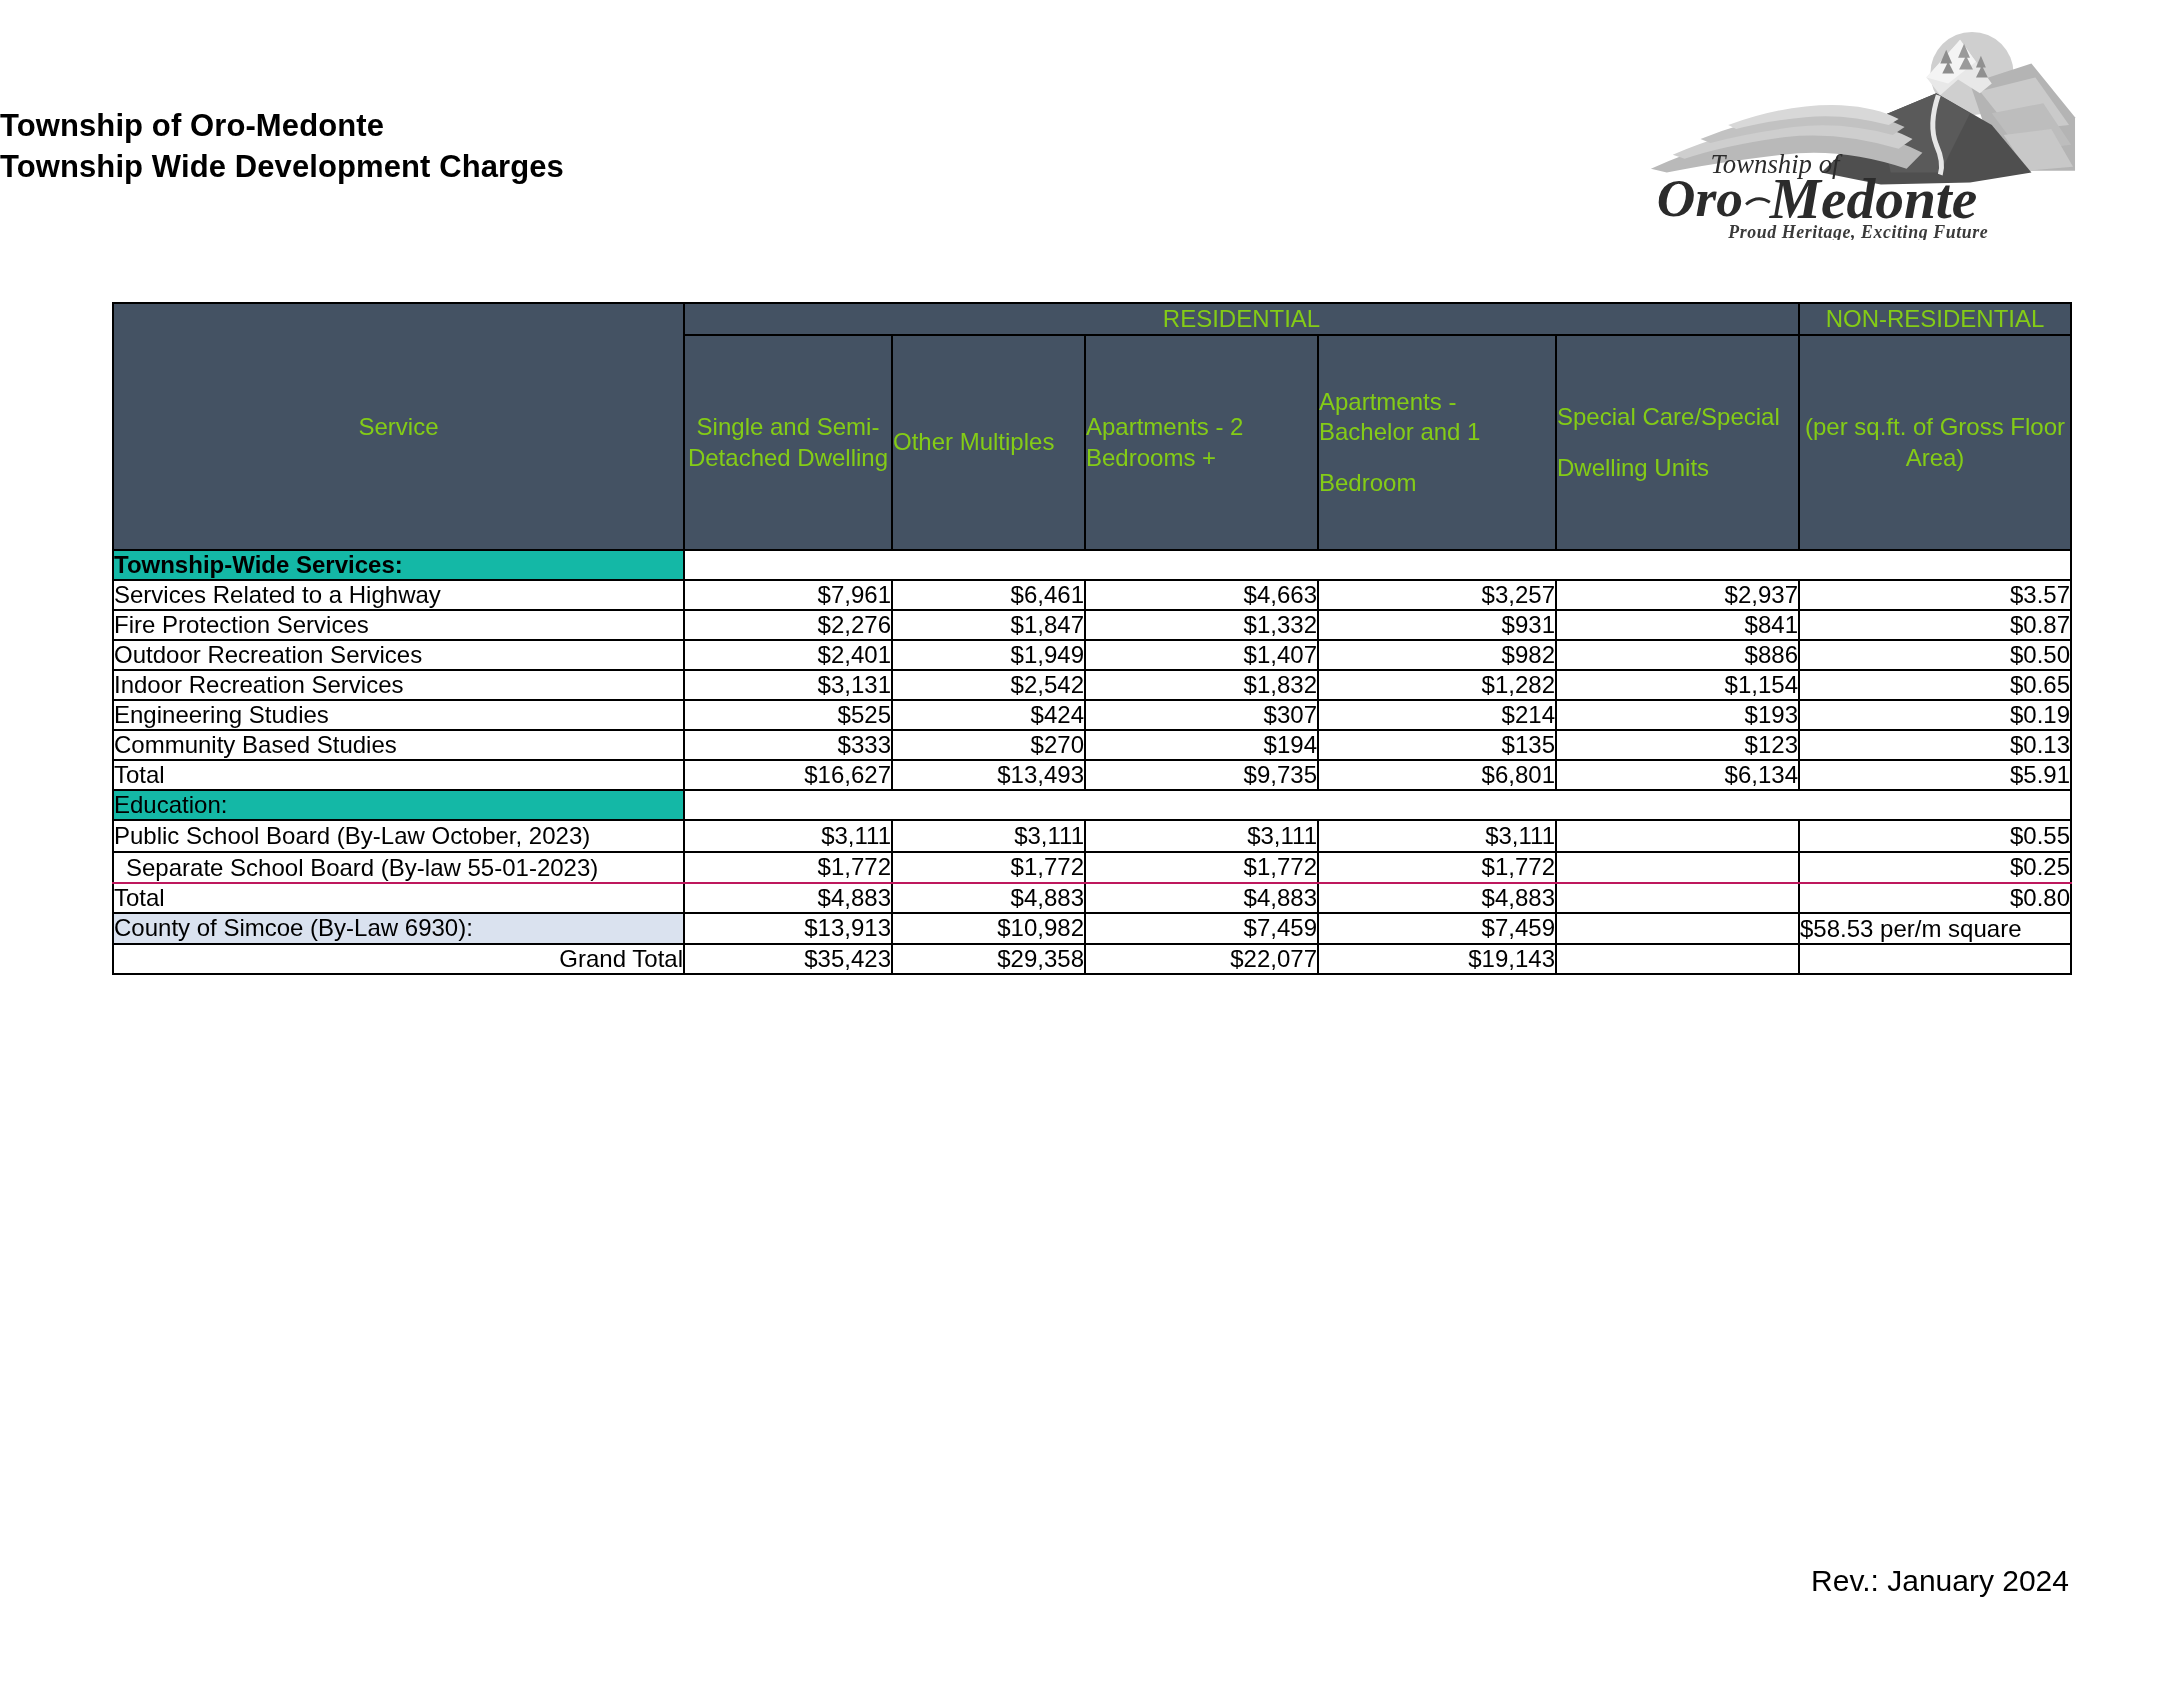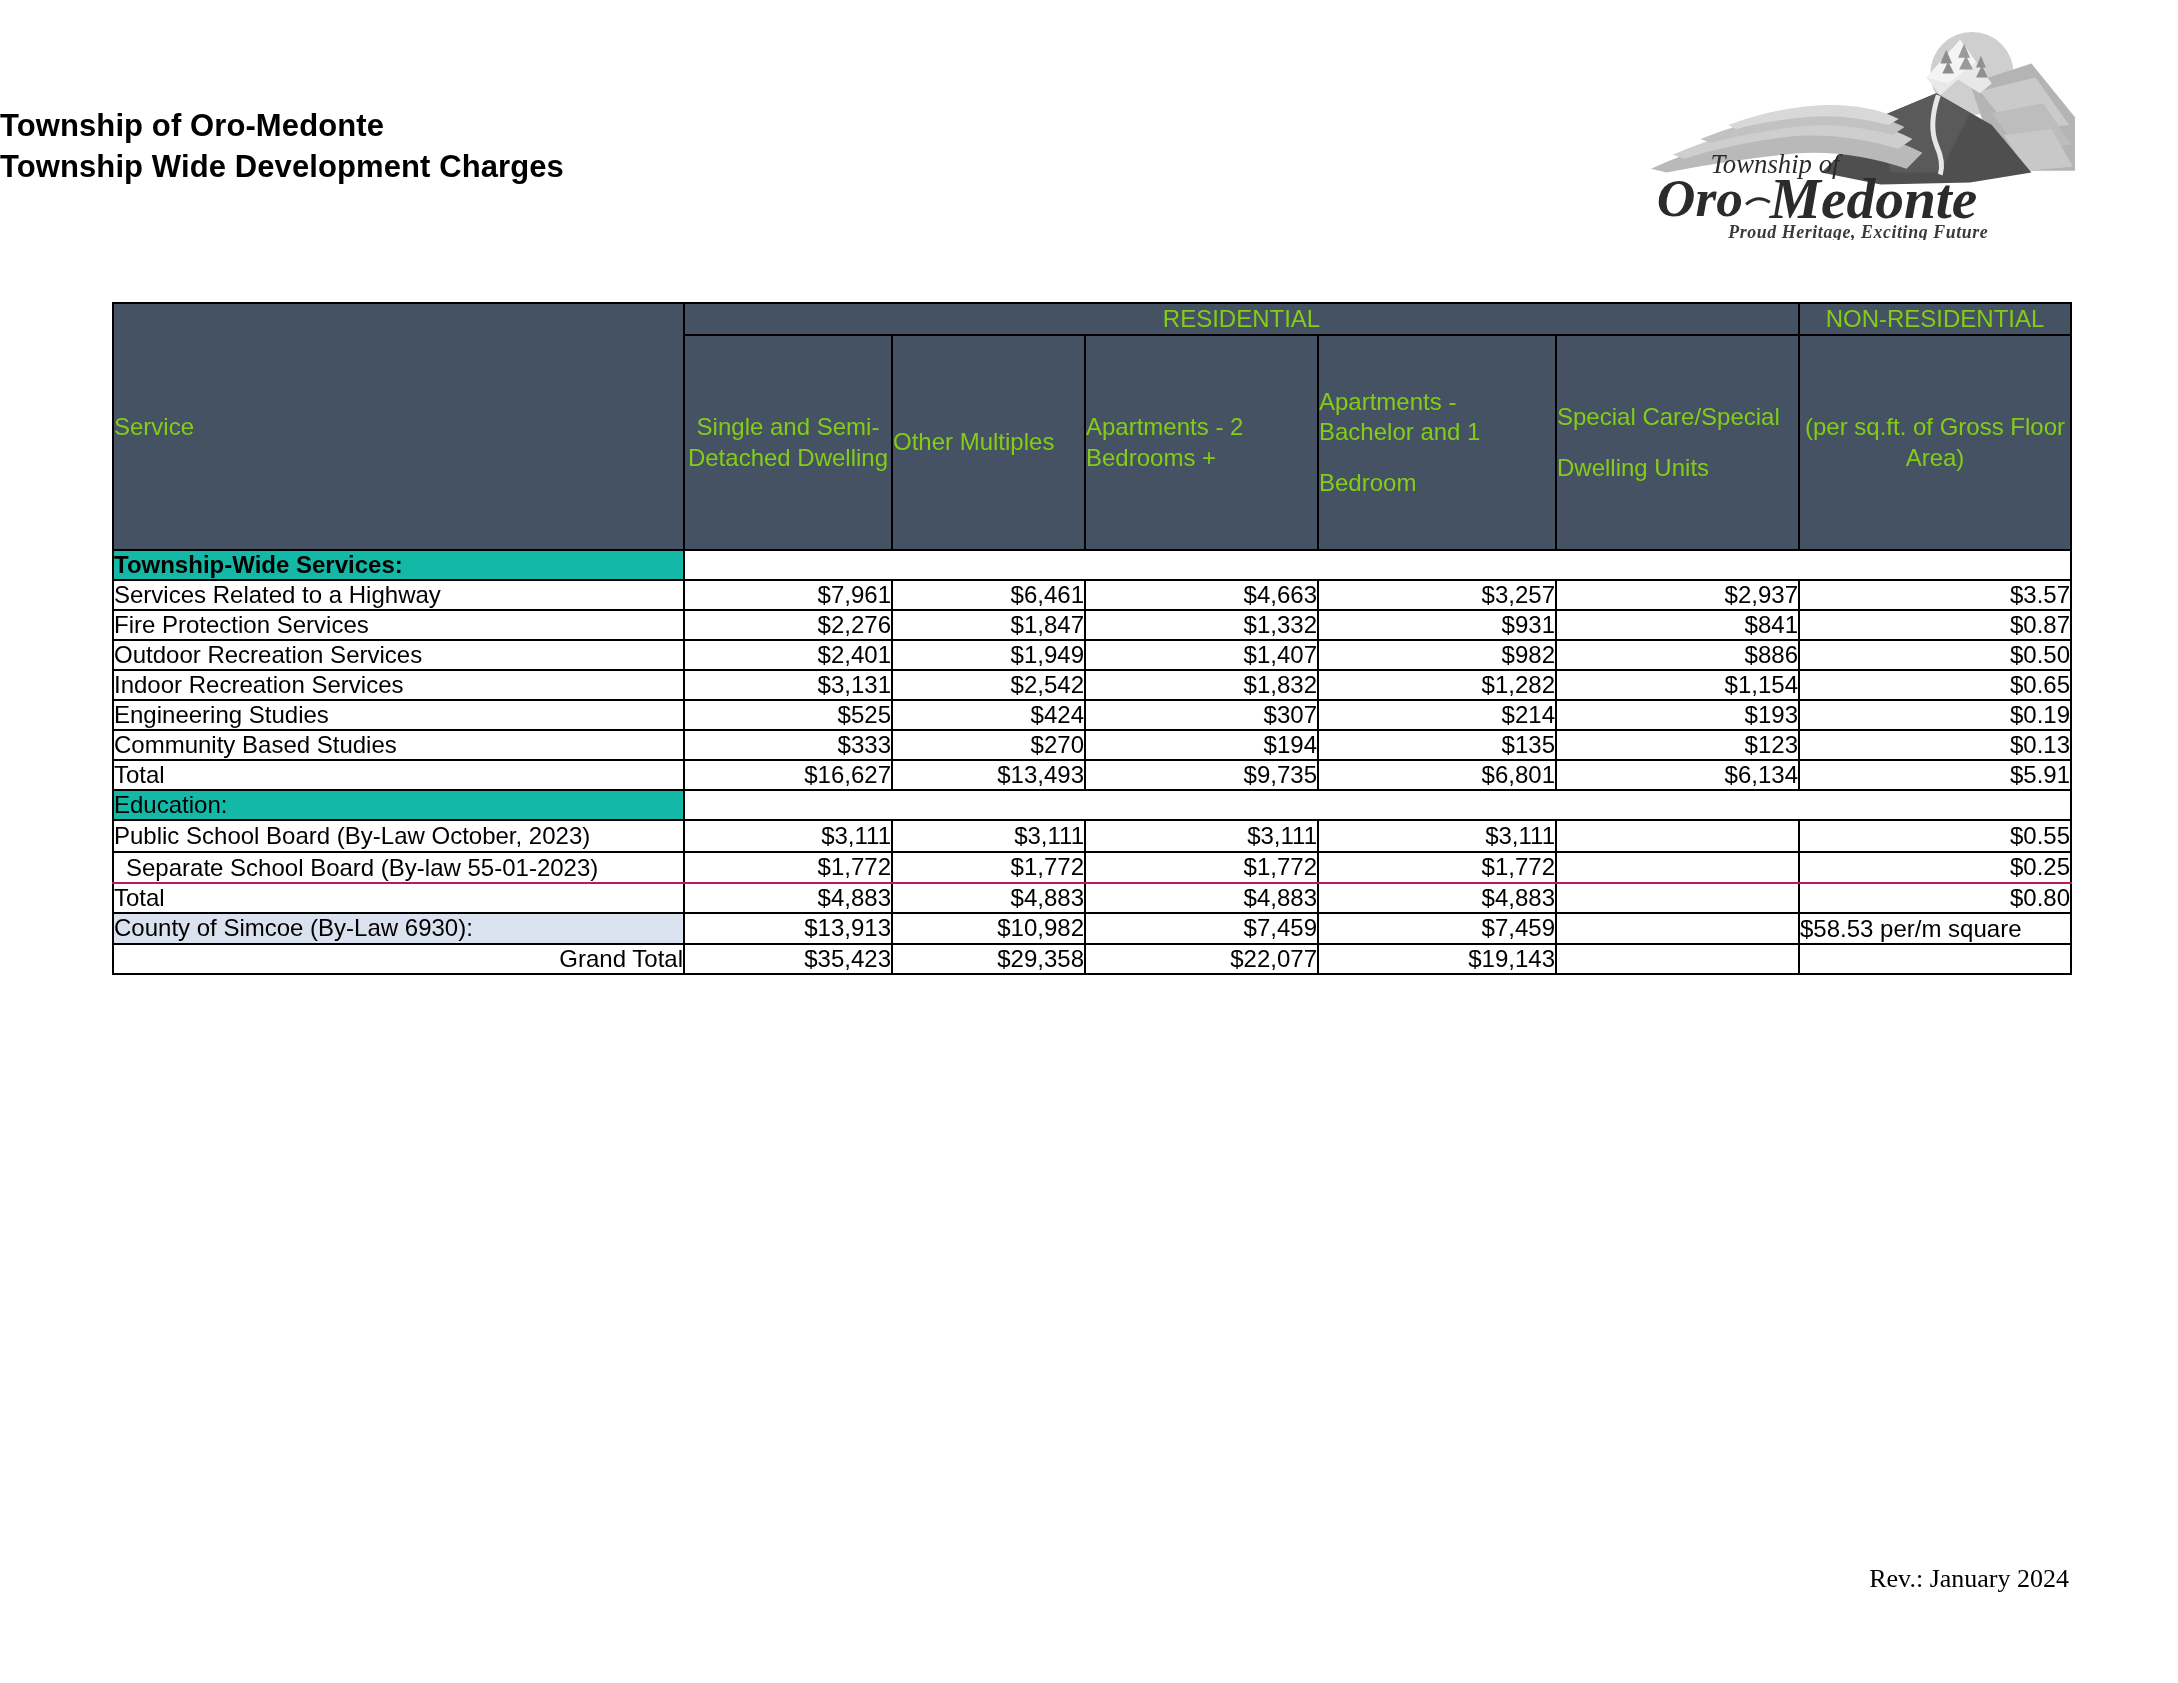--- a/index.html
+++ b/index.html
@@ -62,21 +62,21 @@
 
   
   .hdr {
     background: #445263;
     color: #84cc16;
     font-weight: bold;
     font-size: 24px;
     line-height: 1.26;
   }
   .hdr-service {
-    text-align: left;
+    text-align: center;
     font-size: 25px;
   }
   .hdr-group {
     text-align: center;
     font-size: 25px;
   }
   .hdr-col {
     padding: 6px 10px 6px 10px;
     line-height: 1.28;
   }
@@ -179,23 +179,22 @@
     font-size: 43px;
     padding: 10px 10px 12px 4px;
   }
   .grand-empty { }
 
   
   .rev-note {
     position: absolute;
     right: 109px;
     top: 1564px;
-    font-size: 26px;
-    text-align: right;
-    font-family: Liberation Serif, serif;
+    font-size: 30px;
+    text-align: right;
   }
 </style>
 </head>
 <body>
 
 <div class="page-header">
 
   <div class="title-block">
     <span class="title-line">Township of Oro-Medonte</span>
     <span class="title-line">Township Wide Development Charges</span>

